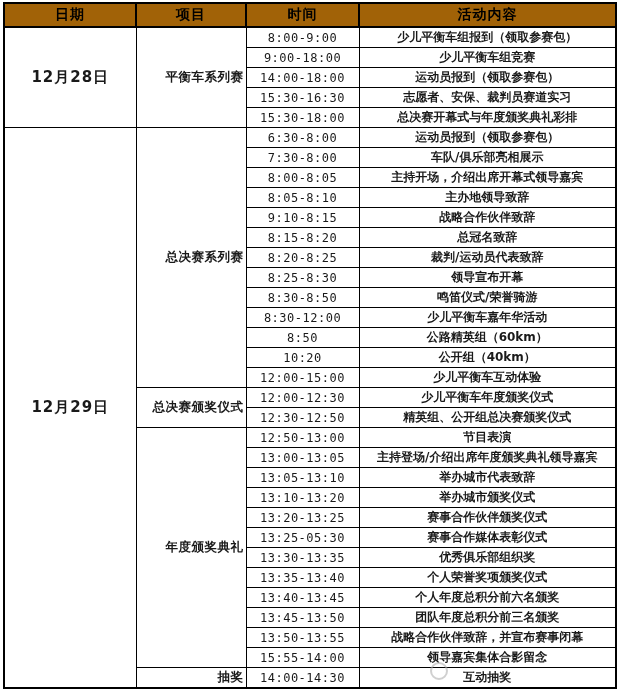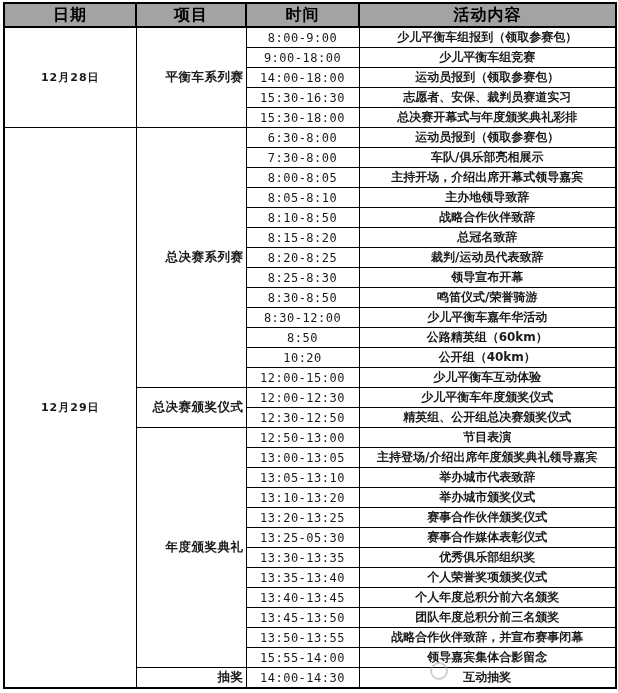--- a/index.html
+++ b/index.html
@@ -16,44 +16,44 @@
     table-layout:fixed;
     width:612px;
     margin:2px 3px 0 3px;
     border:2px solid #000;
   }
   col.c-date { width:132px; }
   col.c-item { width:110px; }
   col.c-time { width:113px; }
   col.c-act  { width:257px; }
   th {
-    background:#a3a3a3;
+    background:#a16207;
     border:2px solid #000;
     height:22px;
-    font-size:16px;
+    font-size:14px;
     font-weight:700;
     color:#000;
     padding:0;
     text-align:center;
     letter-spacing:1px;
   }
   td {
     border:1px solid #000;
     height:19px;
     padding:0 2px;
     text-align:center;
     vertical-align:middle;
     font-size:12px;
     color:#1a1a1a;
     white-space:nowrap;
     overflow:hidden;
   }
   td.date {
     font-weight:700;
-    font-size:11px;
+    font-size:15px;
     letter-spacing:1px;
     border-right:1px solid #000;
   }
   td.sec {
     font-size:12.5px;
     font-weight:600;
     letter-spacing:0.5px;
     text-align:right;
   }
   td.time {
@@ -137,21 +137,21 @@
     </tr>
     <tr>
       <td class="time">8:00-8:05</td>
       <td class="act">主持开场，介绍出席开幕式领导嘉宾</td>
     </tr>
     <tr>
       <td class="time">8:05-8:10</td>
       <td class="act">主办地领导致辞</td>
     </tr>
     <tr>
-      <td class="time">8:10-8:50</td>
+      <td class="time">9:10-8:15</td>
       <td class="act">战略合作伙伴致辞</td>
     </tr>
     <tr>
       <td class="time">8:15-8:20</td>
       <td class="act">总冠名致辞</td>
     </tr>
     <tr>
       <td class="time">8:20-8:25</td>
       <td class="act">裁判/运动员代表致辞</td>
     </tr>

